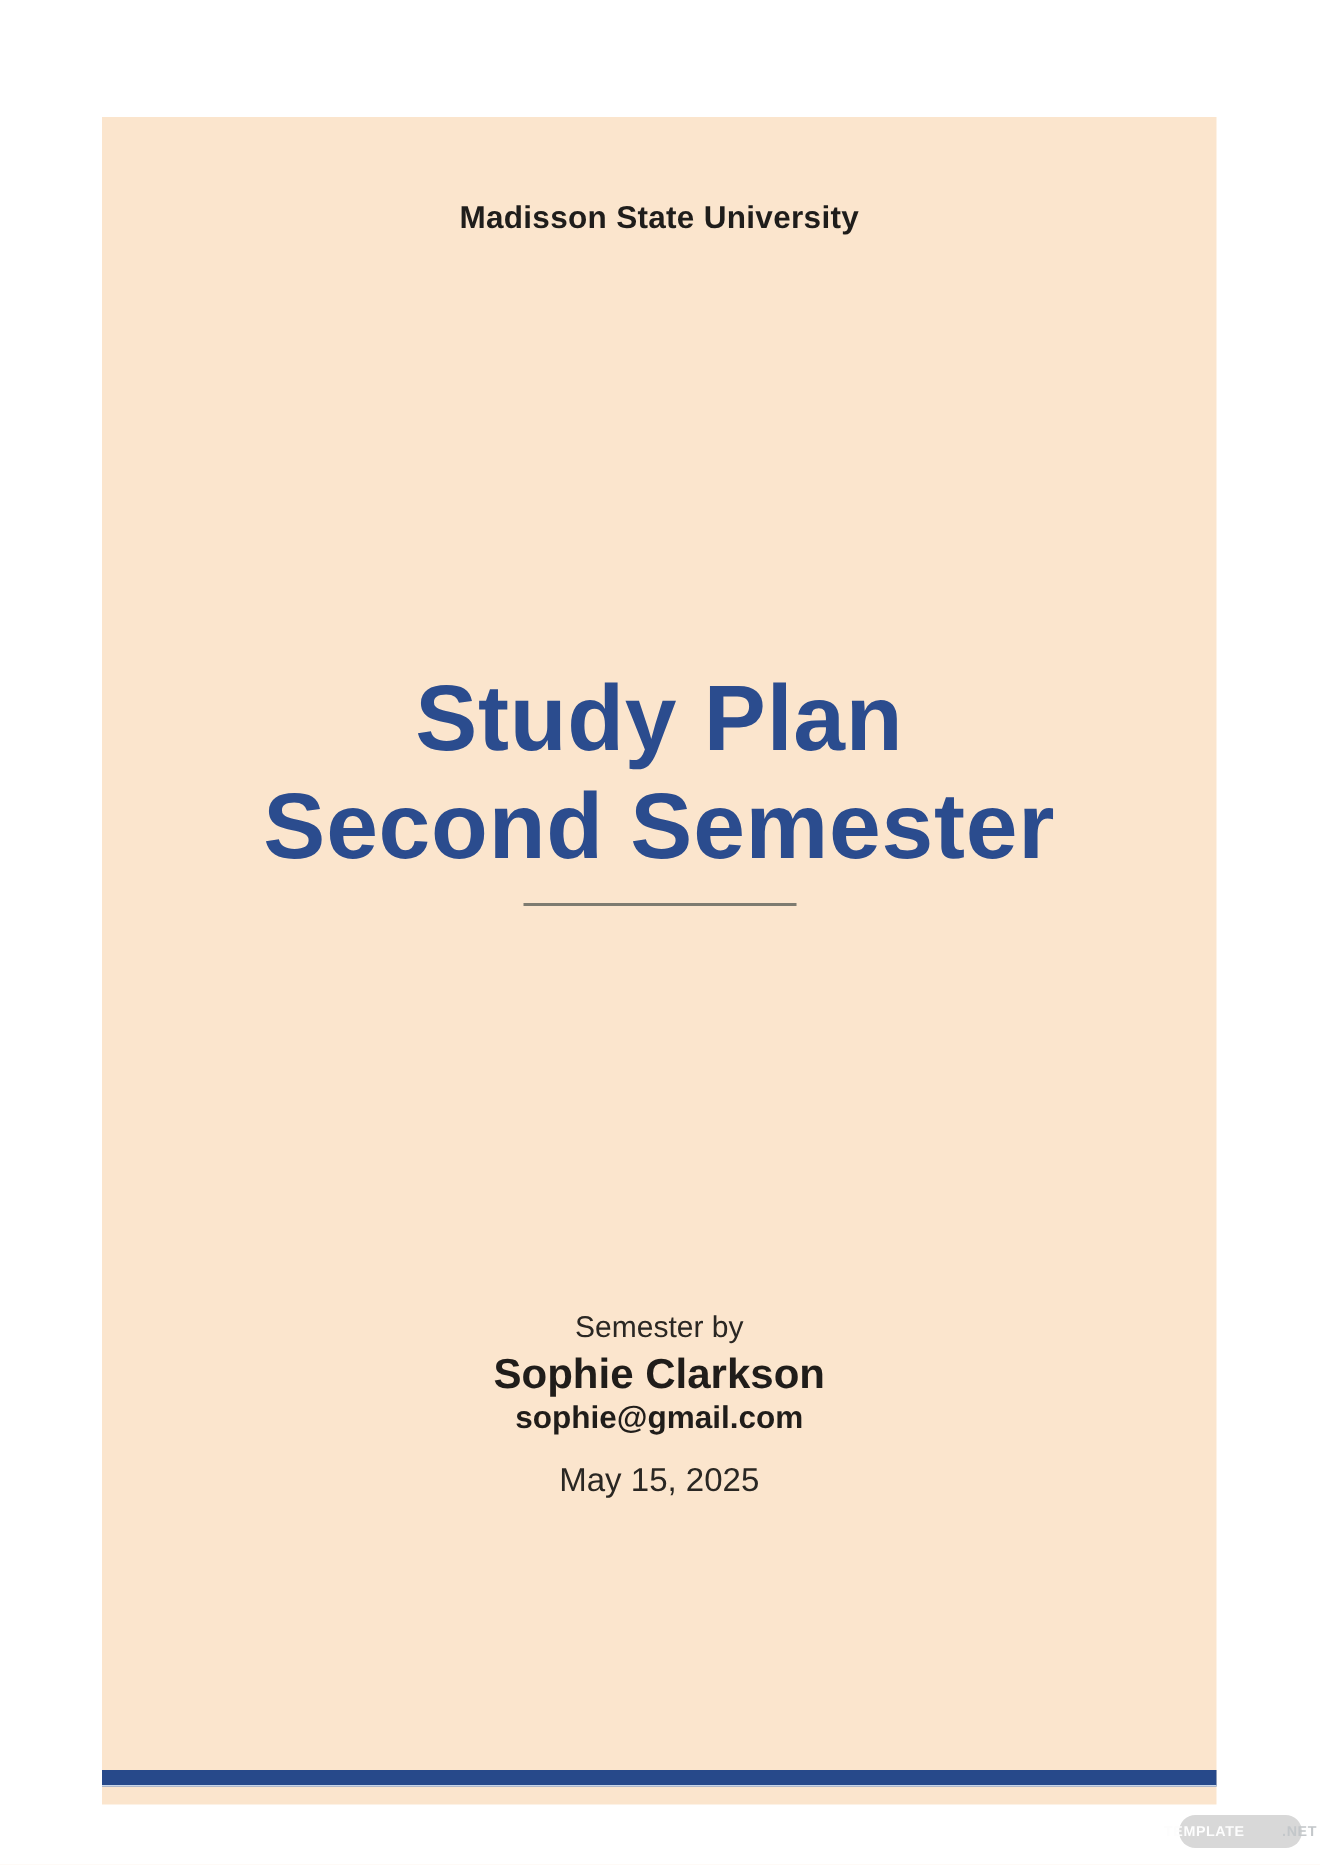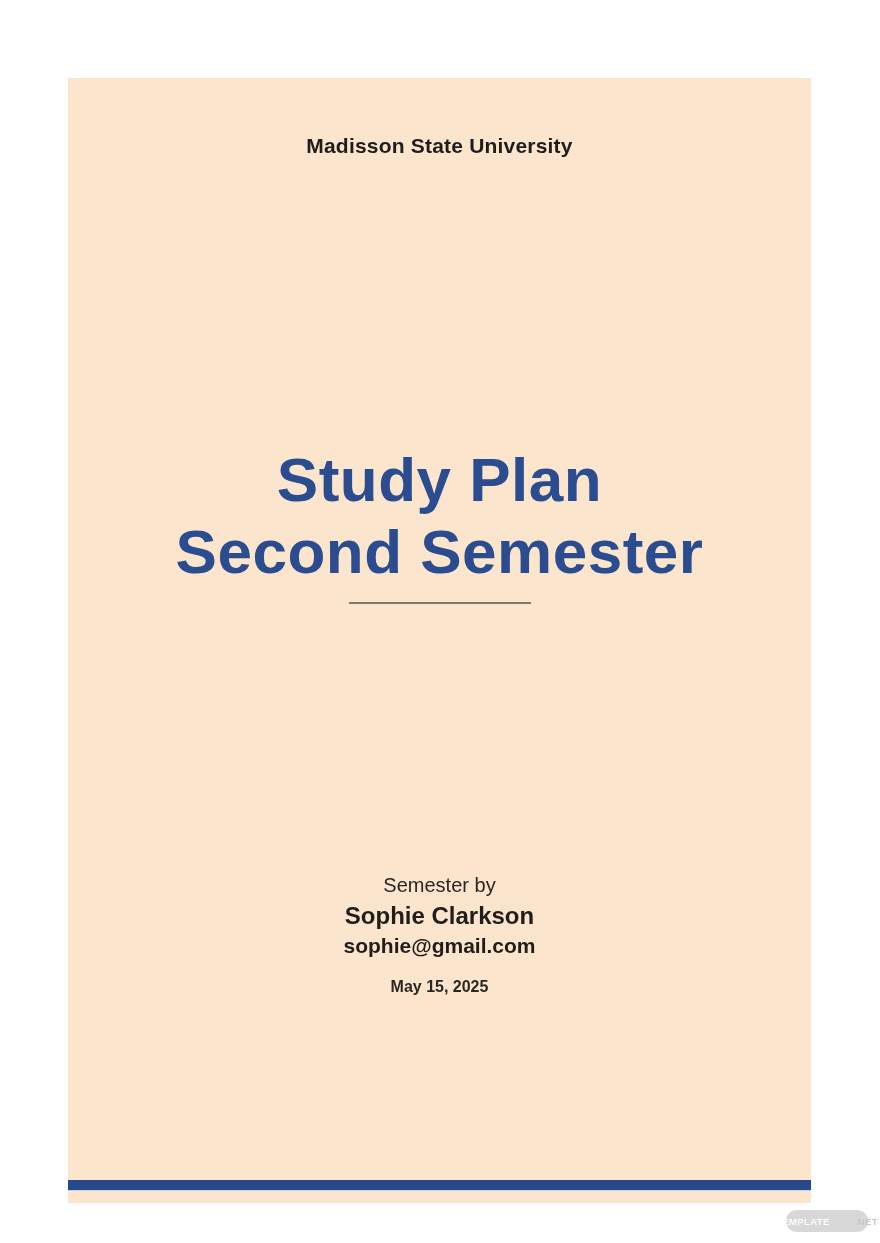--- a/index.html
+++ b/index.html
@@ -77,39 +77,39 @@
 
   .prepared-label {
     font-size: 20px;
     font-weight: 400;
     color: #2a2723;
     line-height: 23px;
     margin-bottom: 7px;
   }
 
   .author-name {
-    font-size: 24px;
+    font-size: 28px;
     font-weight: 700;
     color: #201d1a;
     line-height: 24px;
     margin-bottom: 6px;
     text-align: center;
   }
 
   .author-email {
     font-size: 21px;
     font-weight: 700;
     color: #201d1a;
     line-height: 24px;
     margin-bottom: 17px;
   }
 
   .date {
-    font-size: 16px;
-    font-weight: 700;
+    font-size: 22px;
+    font-weight: 400;
     color: #2a2723;
     line-height: 23px;
   }
 
   
   .footer-bar {
     position: absolute;
     left: 68px;
     top: 1180px;
     width: 743px;

